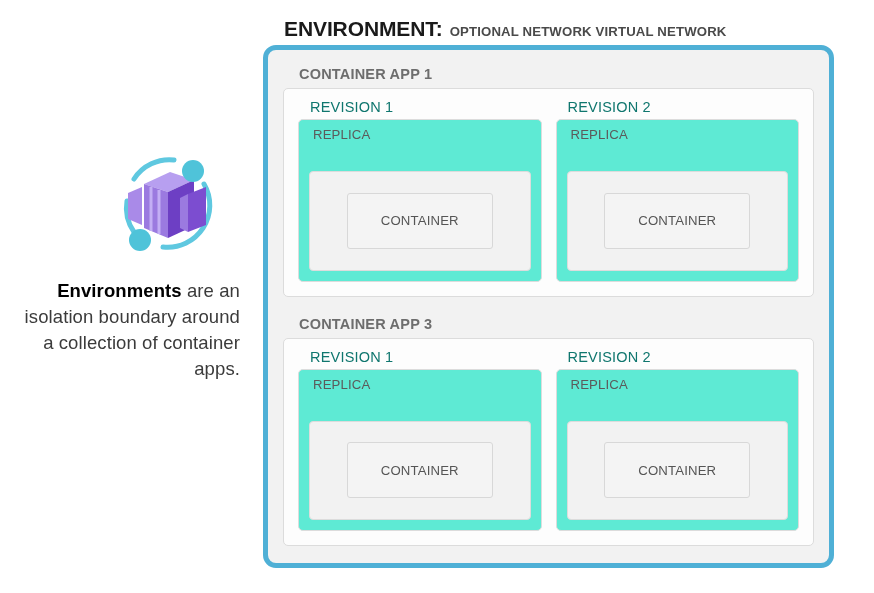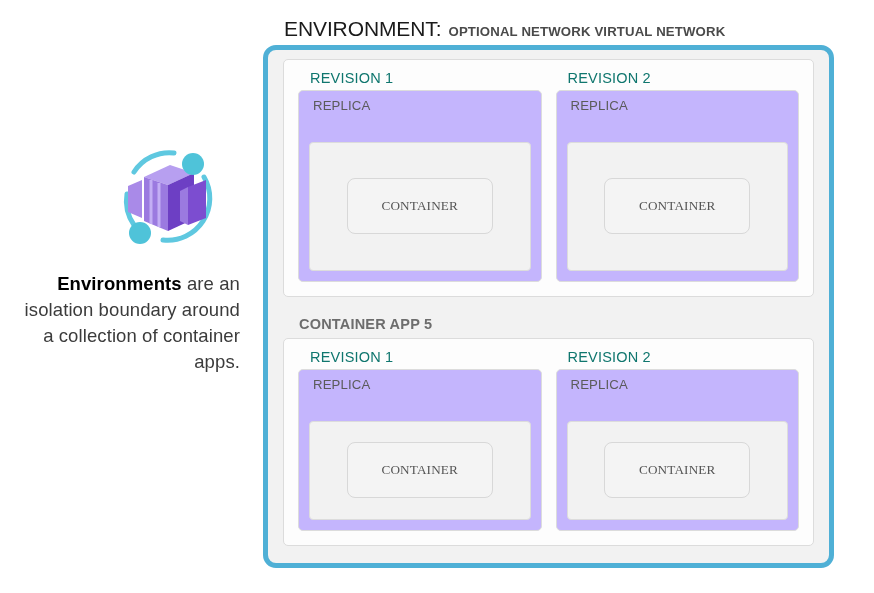--- a/index.html
+++ b/index.html
@@ -10,21 +10,21 @@
     background: #ffffff;
     font-family: "Liberation Sans", sans-serif;
     overflow: hidden;
     position: relative;
   }
 
   
   .left-panel {
     position: absolute;
     left: 0;
-    top: 1px;
+    top: 8px;
     width: 250px;
     height: 471px;
   }
 
   .logo-wrap {
     position: absolute;
     left: 108px;
     top: 138px;
     width: 118px;
     height: 118px;
@@ -48,21 +48,21 @@
     position: absolute;
     left: 284px;
     top: 17px;
     display: flex;
     align-items: baseline;
     gap: 7px;
     white-space: nowrap;
   }
   .title-main {
     font-size: 21px;
-    font-weight: 400;
+    font-weight: 700;
     color: #1a1a1a;
     letter-spacing: -0.1px;
   }
   .title-sub {
     font-size: 13.2px;
     font-weight: 700;
     color: #4a4a4a;
     letter-spacing: 0.15px;
   }
 
@@ -123,21 +123,21 @@
   }
   .revision-label {
     font-size: 14.5px;
     font-weight: 400;
     color: #0f766e;
     letter-spacing: 0.2px;
     padding: 3px 0 4px 12px;
   }
   .revision-body {
     flex: 1;
-    background: #c4b5fd;
+    background: #5eead4;
     border: 1px solid #dcdcdc;
     border-radius: 5px;
     display: flex;
     flex-direction: column;
     padding: 5px 10px 10px 10px;
     min-height: 0;
     gap: 25px;
   }
 
   
@@ -158,25 +158,24 @@
     justify-content: center;
     min-height: 0;
   }
 
   
   .container-box {
     width: 146px;
     height: 56px;
     background: #f4f4f4;
     border: 1px solid #d8d8d8;
-    border-radius: 8px;
+    border-radius: 3px;
     display: flex;
     align-items: center;
     justify-content: center;
-    font-family: Liberation Serif, serif;
   }
   .container-text {
     font-size: 13.2px;
     font-weight: 400;
     color: #555555;
     letter-spacing: 0.15px;
   }
 </style>
 </head>
 <body>
@@ -214,20 +213,21 @@
 
 <div class="title-row">
   <span class="title-main">ENVIRONMENT:</span>
   <span class="title-sub">OPTIONAL NETWORK VIRTUAL NETWORK</span>
 </div>
 
 <div class="environment">
   <div class="app-stack">
 
     <div class="container-app">
+      <div class="app-label">CONTAINER APP 1</div>
       <div class="app-body">
 
         <div class="revision">
           <div class="revision-label">REVISION 1</div>
           <div class="revision-body">
             <div class="replica-label">REPLICA</div>
             <div class="replica-body">
               <div class="container-box">
                 <span class="container-text">CONTAINER</span>
               </div>
@@ -244,21 +244,21 @@
                 <span class="container-text">CONTAINER</span>
               </div>
             </div>
           </div>
         </div>
 
       </div>
     </div>
 
     <div class="container-app">
-      <div class="app-label">CONTAINER APP 5</div>
+      <div class="app-label">CONTAINER APP 3</div>
       <div class="app-body">
 
         <div class="revision">
           <div class="revision-label">REVISION 1</div>
           <div class="revision-body">
             <div class="replica-label">REPLICA</div>
             <div class="replica-body">
               <div class="container-box">
                 <span class="container-text">CONTAINER</span>
               </div>

